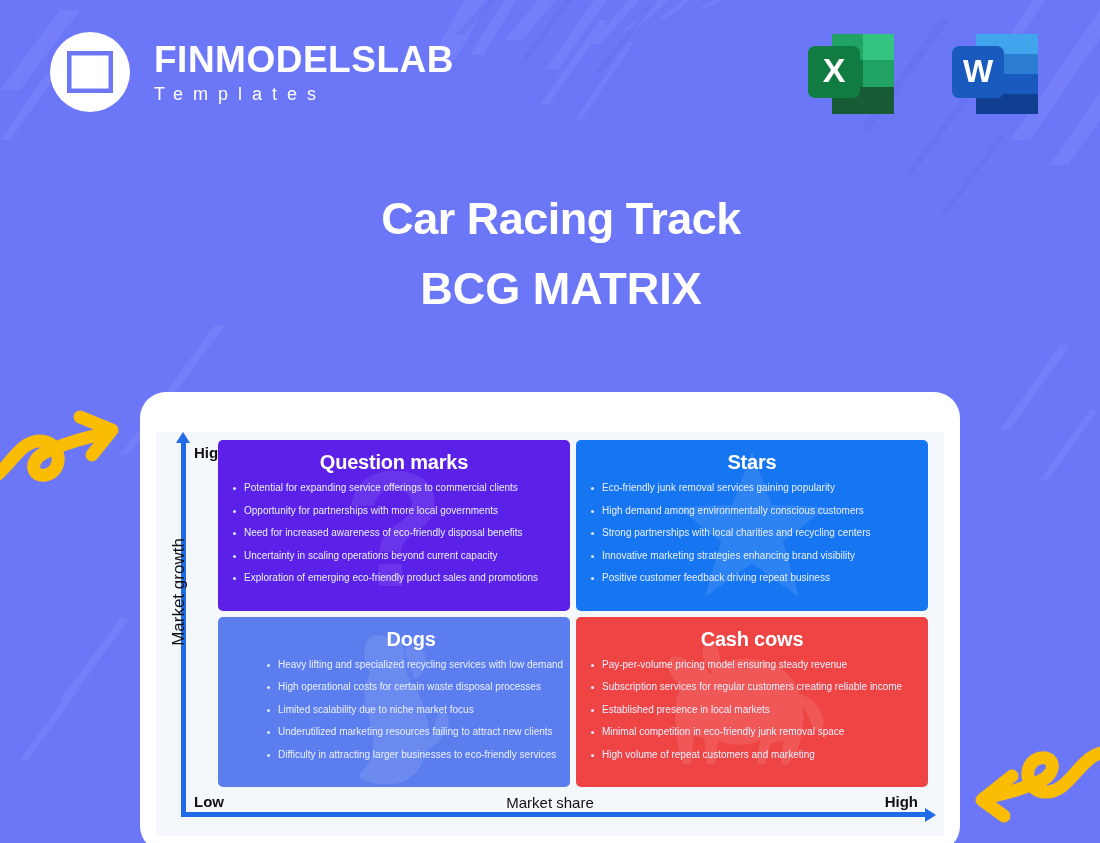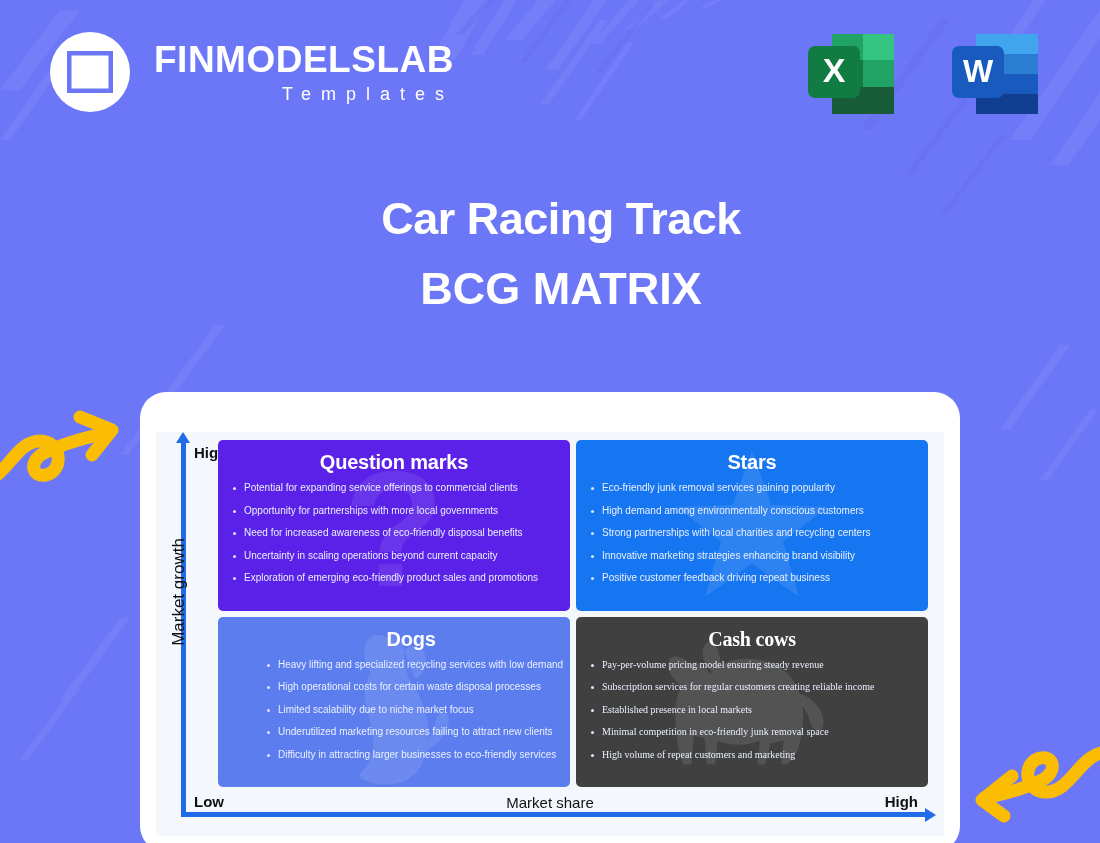--- a/index.html
+++ b/index.html
@@ -25,21 +25,20 @@
     inset: 0;
     pointer-events: none;
     opacity: 1;
   }
 
   
   .header {
     position: absolute;
     top: 0; left: 0; right: 0;
     height: 150px;
-    text-align: right;
   }
 
   .logo-wrap {
     position: absolute;
     left: 50px;
     top: 32px;
     display: flex;
     align-items: center;
   }
 
@@ -272,21 +271,21 @@
     z-index: 1;
     left: 50%;
     top: 52%;
     transform: translate(-50%, -50%);
     pointer-events: none;
   }
 
   .q-question { background: #5B21E8; }
   .q-stars    { background: #1675F0; }
   .q-dogs     { background: #5B7DEE; padding-left: 46px; }
-  .q-cash     { background: #404040; font-family: Liberation Serif, serif; }
+  .q-cash     { background: #ef4444; }
 </style>
 </head>
 <body>
 
 <div id="page">
 
   <svg class="texture" width="1100" height="843" viewBox="0 0 1100 843">
     <g fill="#7C85F9" opacity="0.55">
       <path d="M430 60 L470 -10 L495 -10 L455 60 Z"></path>
       <path d="M470 55 L512 -12 L524 -12 L483 55 Z"></path>

